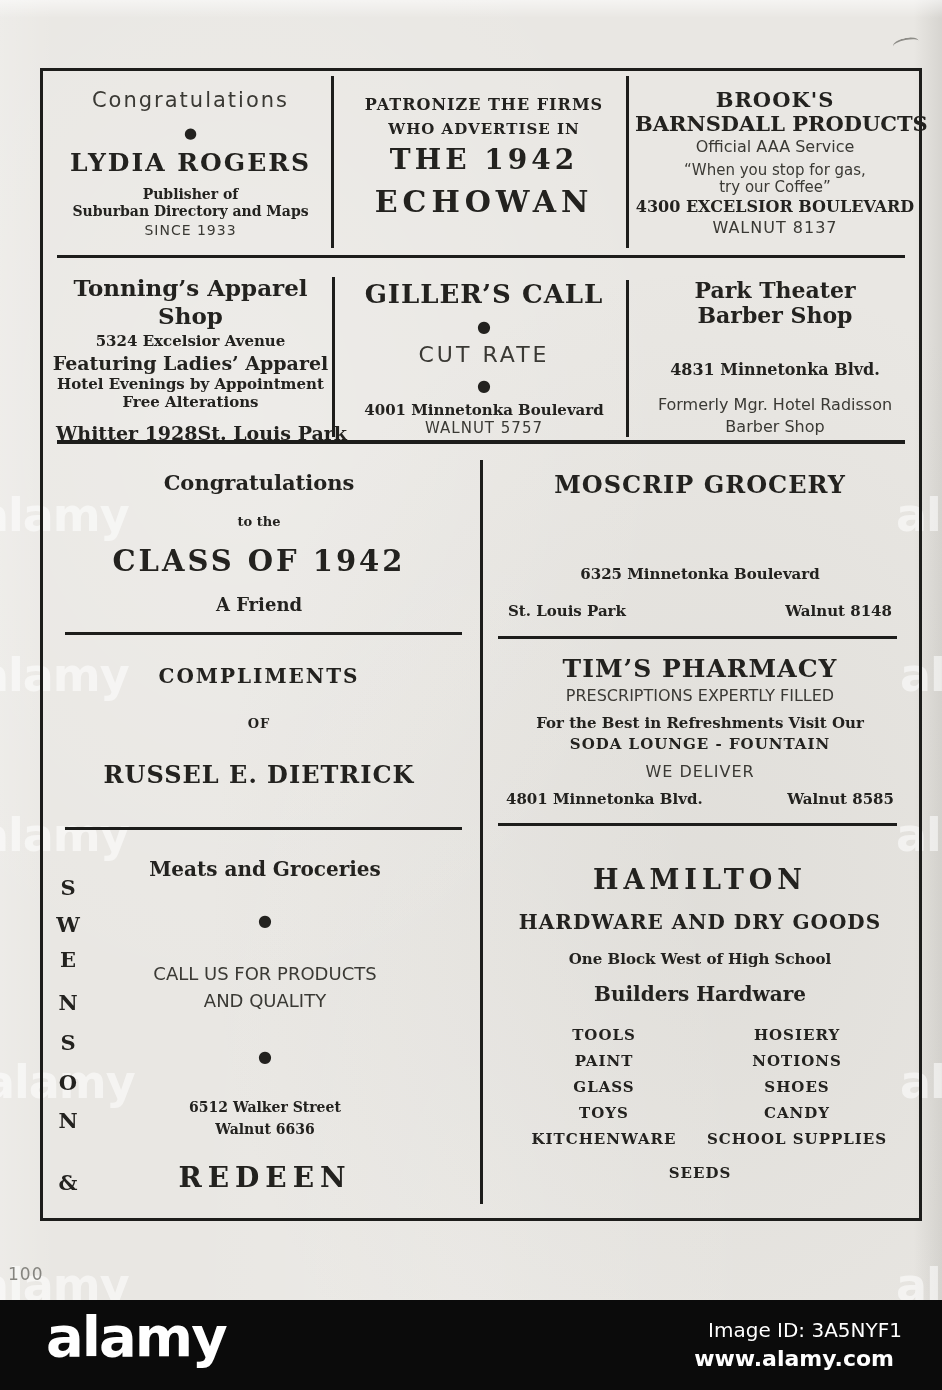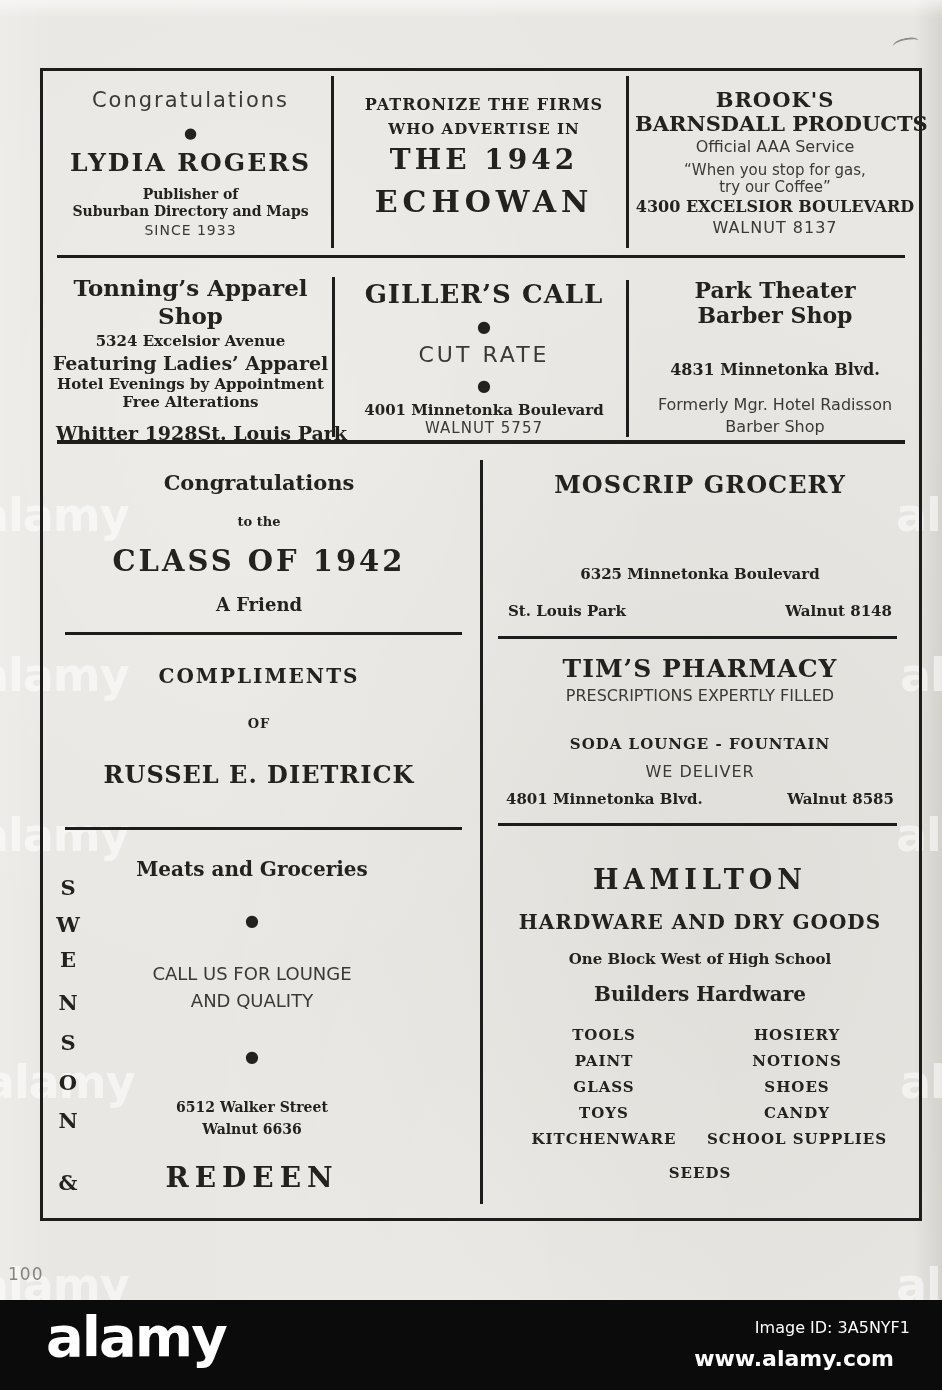--- a/index.html
+++ b/index.html
@@ -52,21 +52,21 @@
     position:absolute; left:893px; top:38px; width:26px; height:9px;
     border-top:2px solid #8d8c87; border-radius:50%; transform:rotate(-12deg);
   }
   .footer-bar {
     position:absolute; left:0; top:1300px; width:942px; height:90px; background:#0b0b0b;
     font-family:"DejaVu Sans", sans-serif; color:#ffffff;
   }
   .footer-logo {
     position:absolute; left:46px; top:4px; font-size:56px; font-weight:bold; letter-spacing:-2px;
   }
-  .footer-id  { position:absolute; right:32px; top:18px; font-size:16px; }
+  .footer-id  { position:absolute; right:40px; top:18px; font-size:20px; }
   .footer-url { position:absolute; right:48px; top:46px; font-size:22px; font-weight:bold; }
 </style>
 </head>
 <body>
 
 <div class="page">
 
   <span class="wm" style="left:-22px;top:488px">alamy</span>
   <span class="wm" style="left:-22px;top:648px">alamy</span>
   <span class="wm" style="left:-22px;top:808px">alamy</span>
@@ -166,43 +166,44 @@
 
   <section class="ad" style="left:48px;top:650px;width:422px;height:160px">
     <div class="line slab" style="top:14px;font-size:20px;letter-spacing:2px">COMPLIMENTS</div>
     <div class="line slab" style="top:66px;font-size:13px;letter-spacing:1px">OF</div>
     <div class="line slab" style="top:110px;font-size:24px;letter-spacing:1px">RUSSEL E. DIETRICK</div>
   </section>
 
   <section class="ad" style="left:494px;top:650px;width:412px;height:160px">
     <div class="line slab" style="top:4px;font-size:25px;letter-spacing:1px">TIM’S PHARMACY</div>
     <div class="line lite" style="top:36px;font-size:16px">PRESCRIPTIONS EXPERTLY FILLED</div>
+    <div class="line slab" style="top:64px;font-size:15px">For the Best in Refreshments Visit Our</div>
     <div class="line slab" style="top:85px;font-size:15px;letter-spacing:1px">SODA LOUNGE - FOUNTAIN</div>
     <div class="line lite" style="top:112px;font-size:16px;letter-spacing:1px">WE DELIVER</div>
     <div class="row-split" style="top:140px;left:12px;right:12px;font-size:15px">
       <span>4801 Minnetonka Blvd.</span>
       <span>Walnut 8585</span>
     </div>
   </section>
 
   <section class="ad" style="left:48px;top:845px;width:422px;height:378px">
     <div class="vletters">
       <span style="top:30px">S</span>
       <span style="top:67px">W</span>
       <span style="top:102px">E</span>
       <span style="top:145px">N</span>
       <span style="top:185px">S</span>
       <span style="top:225px">O</span>
       <span style="top:263px">N</span>
       <span style="top:325px">&amp;</span>
     </div>
-    <div style="position:absolute;left:54px;top:0;width:300px;height:378px">
+    <div style="position:absolute;left:67px;top:0;width:300px;height:378px">
       <div class="line slab" style="top:12px;font-size:20px">Meats and Groceries</div>
       <div class="line dot" style="top:66px;font-size:16px">●</div>
-      <div class="line lite" style="top:118px;font-size:18px">CALL US FOR LOUNGE</div>
+      <div class="line lite" style="top:118px;font-size:18px">CALL US FOR PRODUCTS</div>
       <div class="line lite" style="top:145px;font-size:18px">AND QUALITY</div>
       <div class="line dot" style="top:202px;font-size:16px">●</div>
       <div class="line slab" style="top:254px;font-size:14px">6512 Walker Street</div>
       <div class="line slab" style="top:276px;font-size:14px">Walnut 6636</div>
       <div class="line slab" style="top:316px;font-size:28px;letter-spacing:6px">REDEEN</div>
     </div>
   </section>
 
   <section class="ad" style="left:494px;top:850px;width:412px;height:370px">
     <div class="line slab" style="top:14px;font-size:27px;letter-spacing:5px">HAMILTON</div>

